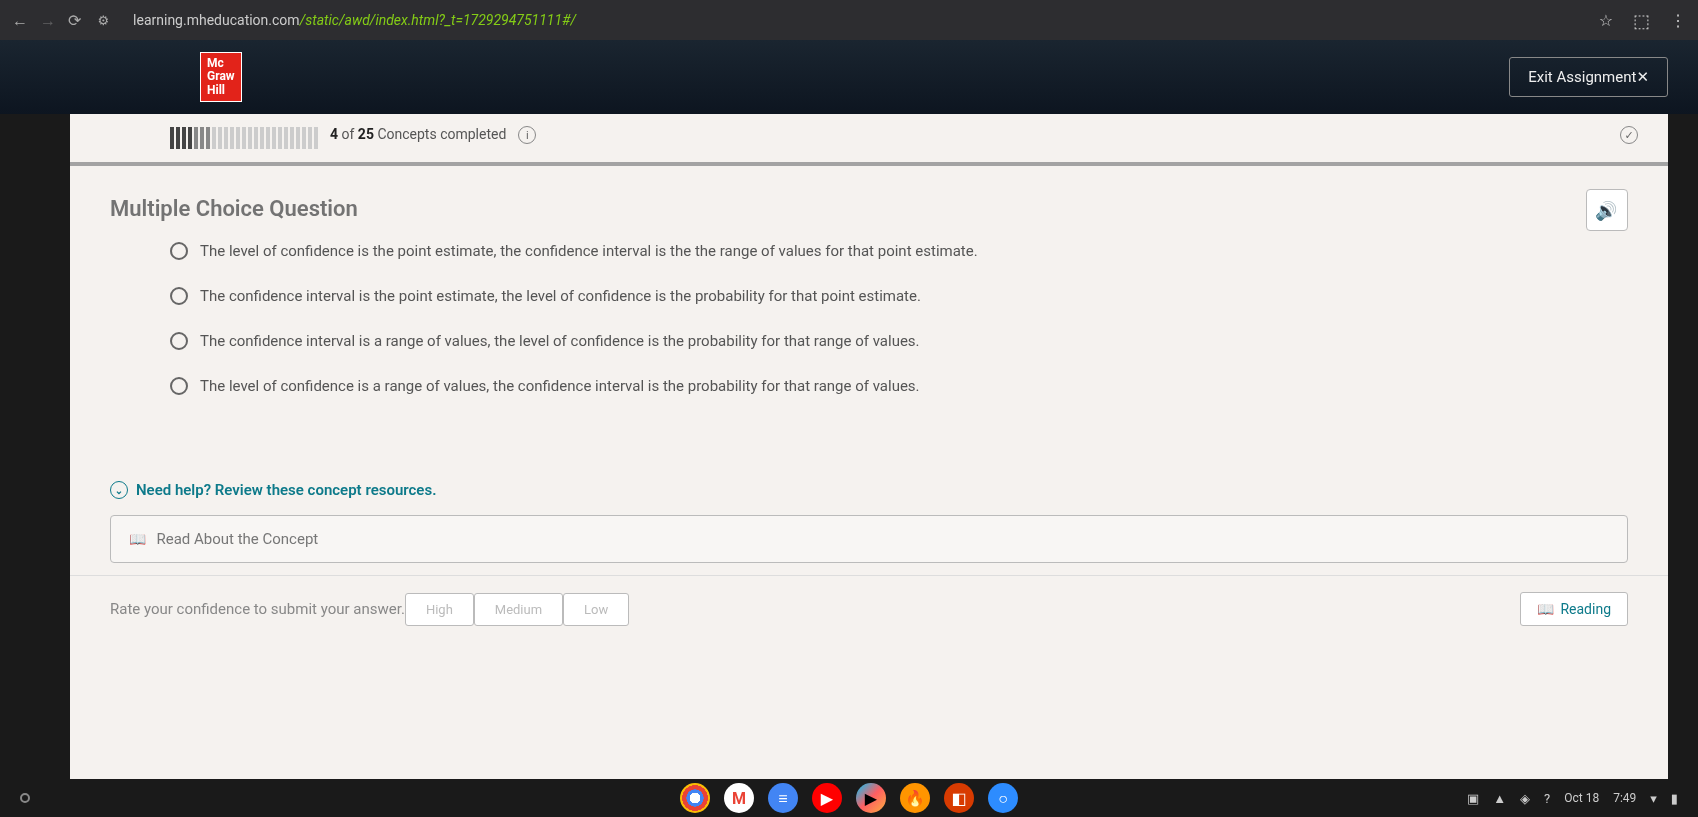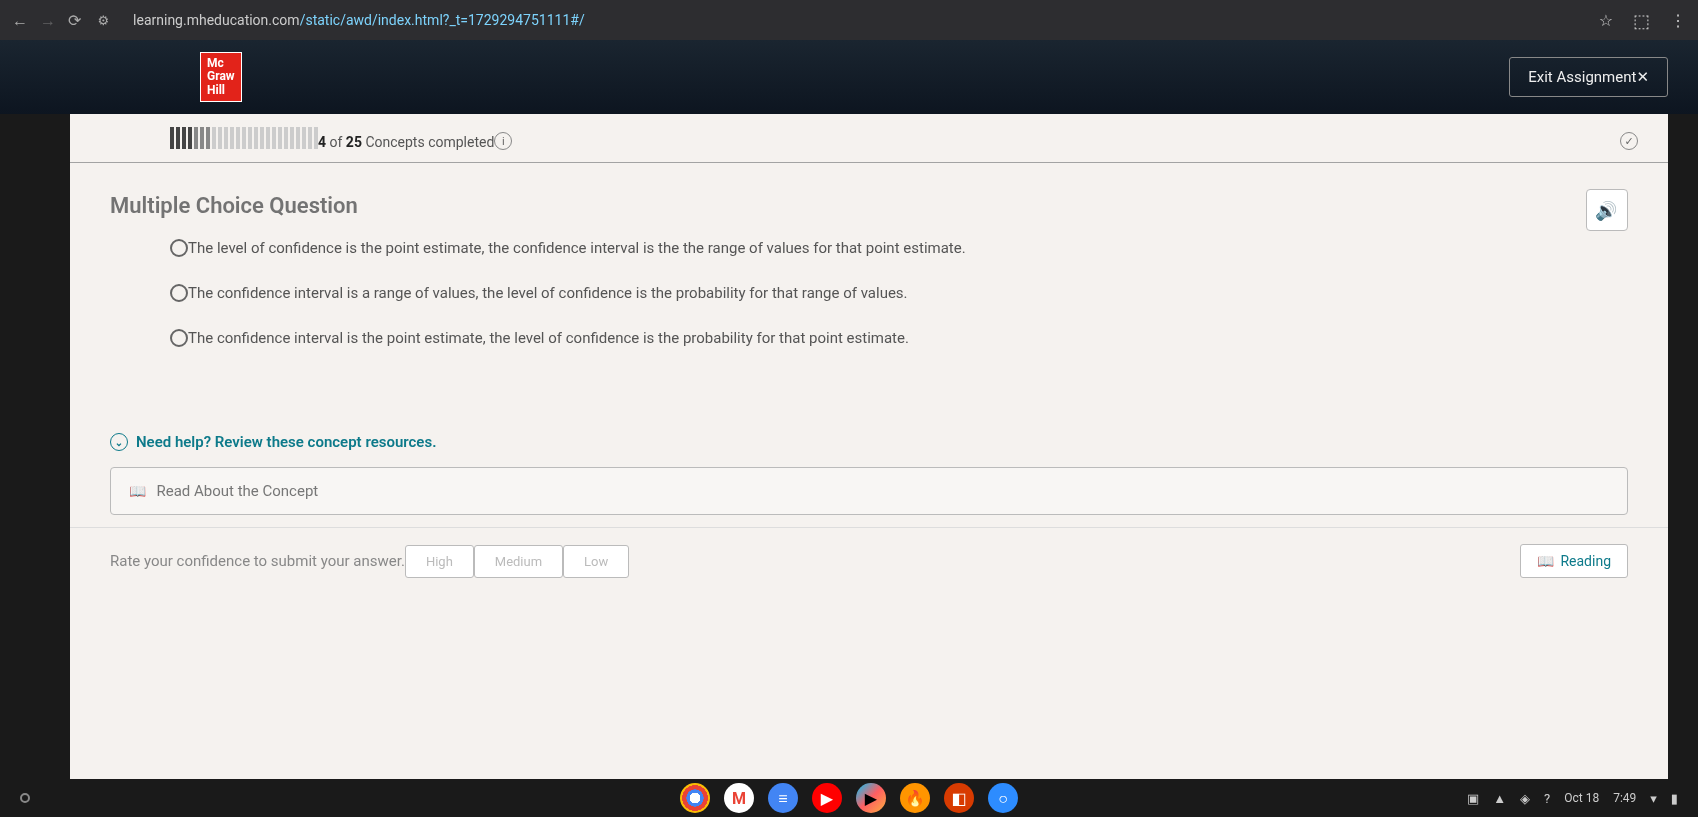--- a/index.html
+++ b/index.html
@@ -33,21 +33,22 @@
       color: #aaa;
       cursor: pointer;
       font-size: 16px;
     }
     .url-text {
       color: #ccc;
       font-size: 14px;
       margin-left: 8px;
     }
     .url-path {
-      color: #7dd3fc;
+      color: #84cc16;
+      font-style: italic;
     }
     .browser-actions {
       margin-left: auto;
       display: flex;
       gap: 20px;
       align-items: center;
       color: #ccc;
     }
     .app-header {
       background: linear-gradient(180deg, #1a2530 0%, #0d1520 100%);
@@ -79,23 +80,24 @@
     }
     .content-area {
       background: #f5f2ef;
       height: calc(100% - 98px - 38px);
       margin-left: 70px;
       margin-right: 30px;
       position: relative;
     }
     .progress-bar-row {
       display: flex;
-      align-items: flex-end;
+      align-items: flex-start;
       padding: 12px 20px 12px 100px;
-      border-bottom: 1px solid #a3a3a3;
+      border-bottom: 4px solid #a3a3a3;
+      gap: 12px;
       position: relative;
     }
     .progress-stripes {
       display: flex;
       gap: 2px;
       height: 24px;
       align-items: center;
     }
     .stripe {
       width: 4px;
@@ -153,21 +155,21 @@
       cursor: pointer;
       color: #555;
       font-size: 18px;
     }
     .options {
       padding-left: 60px;
     }
     .option {
       display: flex;
       align-items: flex-start;
-      gap: 0;
+      gap: 12px;
       margin-bottom: 24px;
       cursor: pointer;
     }
     .radio {
       width: 18px;
       height: 18px;
       border: 2px solid #666;
       border-radius: 50%;
       flex-shrink: 0;
       margin-top: 1px;
@@ -386,25 +388,29 @@
       <span>🔊</span>
     </button>
 
     <div class="options">
       <div class="option">
         <div class="radio"></div>
         <div class="option-text">The level of confidence is the point estimate, the confidence interval is the the range of values for that point estimate.</div>
       </div>
       <div class="option">
         <div class="radio"></div>
+        <div class="option-text">The confidence interval is the point estimate, the level of confidence is the probability for that point estimate.</div>
+      </div>
+      <div class="option">
+        <div class="radio"></div>
         <div class="option-text">The confidence interval is a range of values, the level of confidence is the probability for that range of values.</div>
       </div>
       <div class="option">
         <div class="radio"></div>
-        <div class="option-text">The confidence interval is the point estimate, the level of confidence is the probability for that point estimate.</div>
+        <div class="option-text">The level of confidence is a range of values, the confidence interval is the probability for that range of values.</div>
       </div>
     </div>
   </div>
 
   <div class="help-section">
     <div class="help-link">
       <span class="help-chevron">⌄</span>
       <span>Need help? Review these concept resources.</span>
     </div>
     <div class="resource-box">

